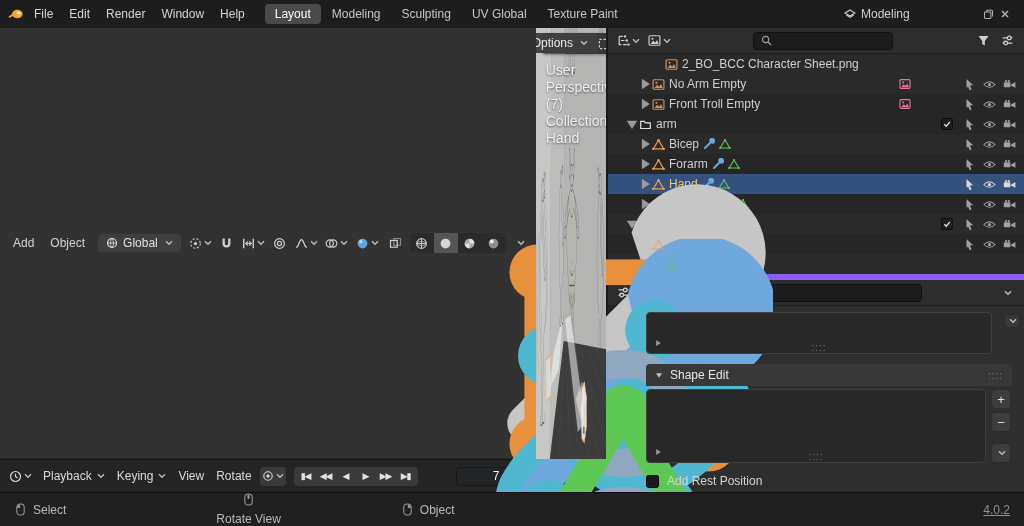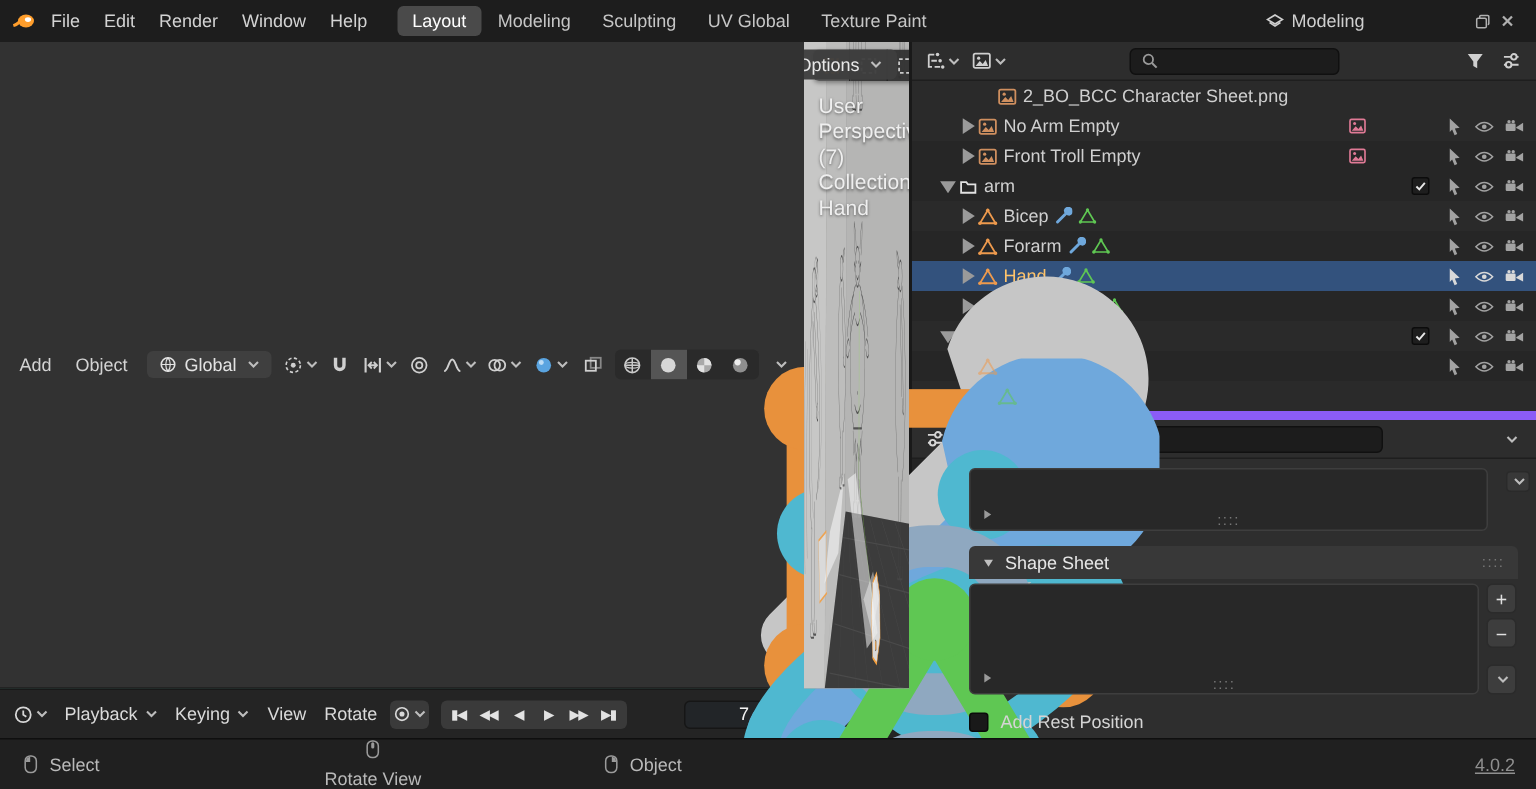--- a/index.html
+++ b/index.html
@@ -1213,21 +1213,21 @@
                   </svg>
                 </span>
               <span class="grip">::::</span>
             </div>
             <div class="panel-header">
               <span class="icon i8">
                   <svg viewBox="0 0 8 8">
                     <path d="M1 2.2 L7 2.2 L4 6.8 Z" fill="currentColor"></path>
                   </svg>
                 </span>
-              <span>Shape Sheet</span>
+              <span>Shape Edit</span>
               <span class="grip2">::::</span>
             </div>
             <div class="sk-row">
               <div class="box skbox">
                 <span class="disc-row icon i8">
                     <svg viewBox="0 0 8 8">
                       <path d="M2.2 1 L6.8 4 L2.2 7 Z" fill="currentColor"></path>
                     </svg>
                   </span>
                 <span class="grip">::::</span>

